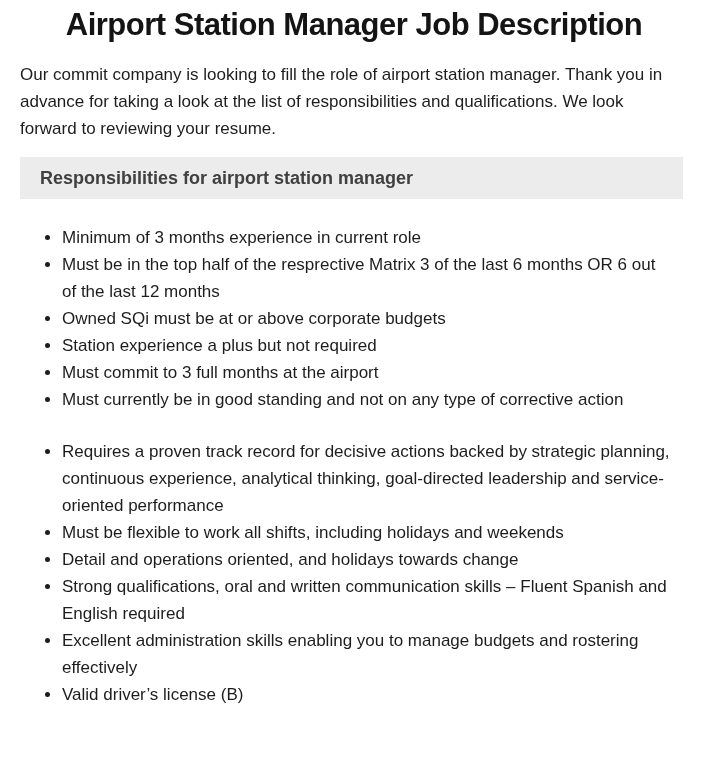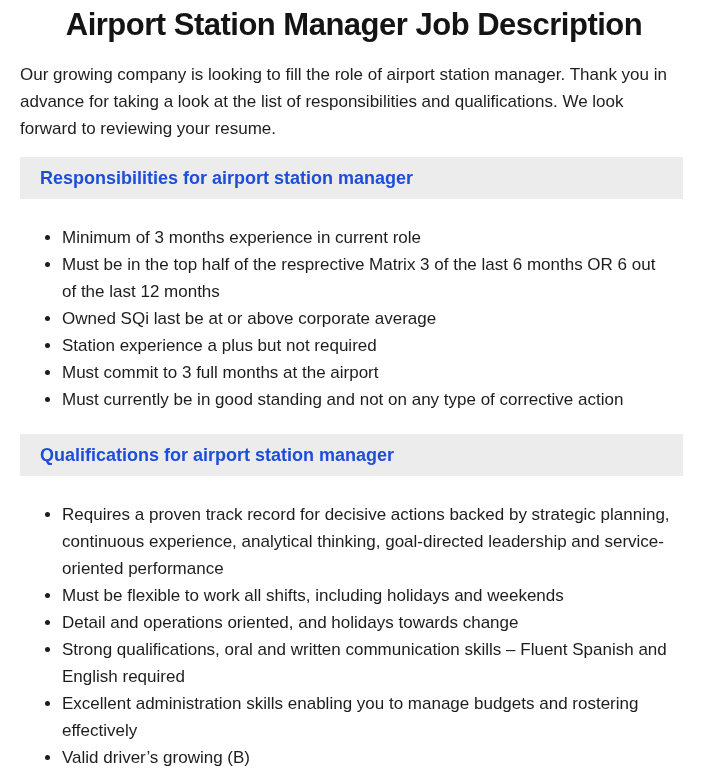--- a/index.html
+++ b/index.html
@@ -36,62 +36,59 @@
     height: 42px;
     background: #ececec;
     display: flex;
     align-items: center;
     padding-left: 20px;
     box-sizing: border-box;
   }
   .section-header span {
     font-size: 18px;
     font-weight: 700;
-    color: #1d4ed8;
+    color: #404040;
   }
   ul.bullets {
     margin: 25px 38px 21px 20px;
     padding: 0 0 0 42px;
     list-style: disc;
   }
   ul.bullets li {
     font-size: 17px;
     line-height: 27px;
     color: #1d1d1d;
     padding-left: 0;
   }
 </style>
 </head>
 <body>
 
 <div class="page">
 
   <h1 class="title">Airport Station Manager Job Description</h1>
 
-  <p class="intro">Our growing company is looking to fill the role of airport station manager. Thank you in advance for taking a look at the list of responsibilities and qualifications. We look forward to reviewing your resume.</p>
+  <p class="intro">Our commit company is looking to fill the role of airport station manager. Thank you in advance for taking a look at the list of responsibilities and qualifications. We look forward to reviewing your resume.</p>
 
   <div class="section-header">
     <span>Responsibilities for airport station manager</span>
   </div>
 
   <ul class="bullets">
     <li>Minimum of 3 months experience in current role</li>
     <li>Must be in the top half of the resprective Matrix 3 of the last 6 months OR 6 out of the last 12 months</li>
-    <li>Owned SQi last be at or above corporate average</li>
+    <li>Owned SQi must be at or above corporate budgets</li>
     <li>Station experience a plus but not required</li>
     <li>Must commit to 3 full months at the airport</li>
     <li>Must currently be in good standing and not on any type of corrective action</li>
   </ul>
 
-  <div class="section-header">
-    <span>Qualifications for airport station manager</span>
-  </div>
 
   <ul class="bullets">
     <li>Requires a proven track record for decisive actions backed by strategic planning, continuous experience, analytical thinking, goal-directed leadership and service-oriented performance</li>
     <li>Must be flexible to work all shifts, including holidays and weekends</li>
     <li>Detail and operations oriented, and holidays towards change</li>
     <li>Strong qualifications, oral and written communication skills – Fluent Spanish and English required</li>
     <li>Excellent administration skills enabling you to manage budgets and rostering effectively</li>
-    <li>Valid driver’s growing (B)</li>
+    <li>Valid driver’s license (B)</li>
   </ul>
 
 </div>
 
 </body></html>

